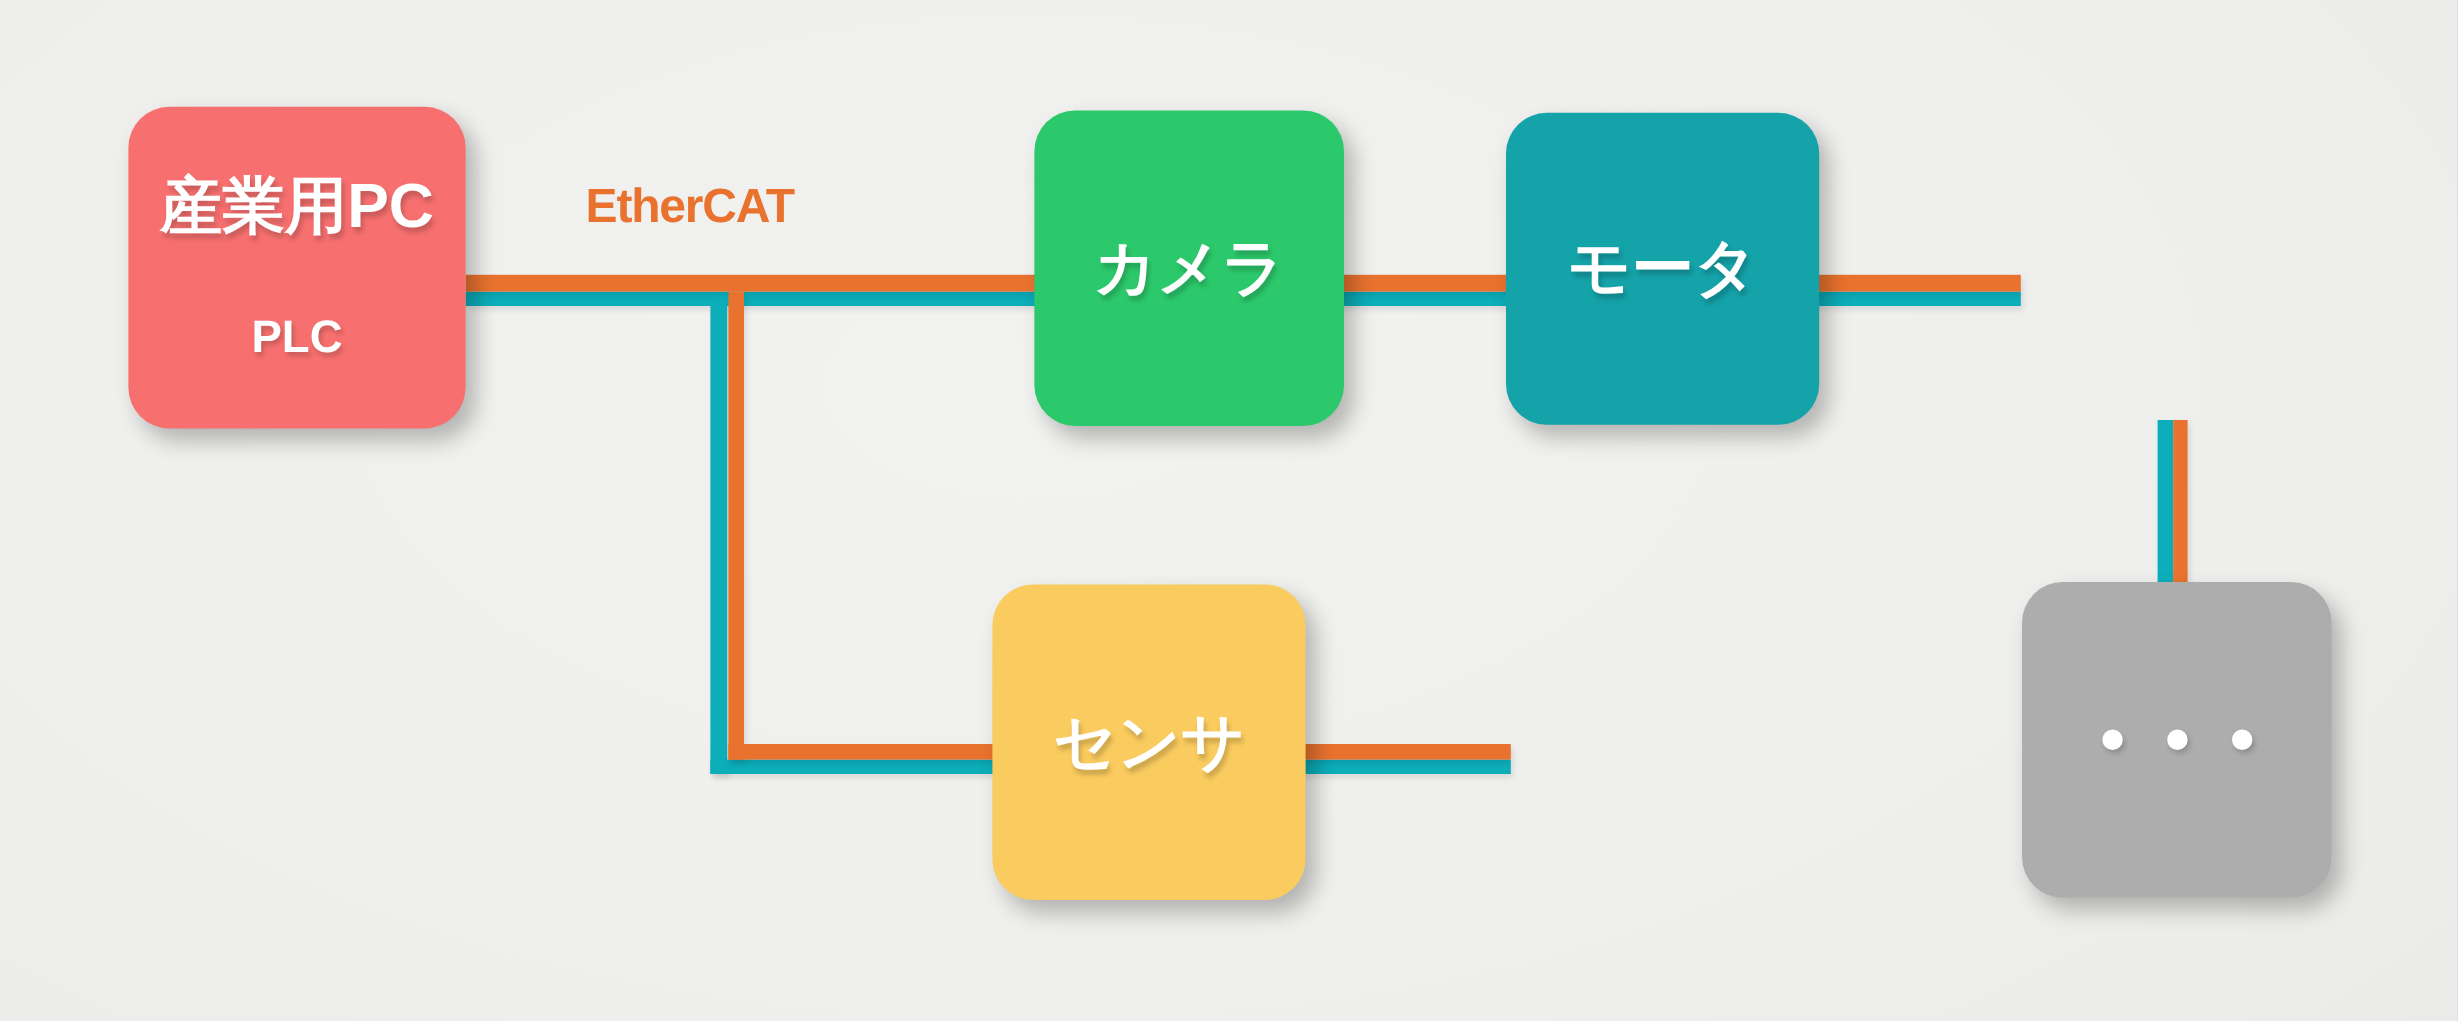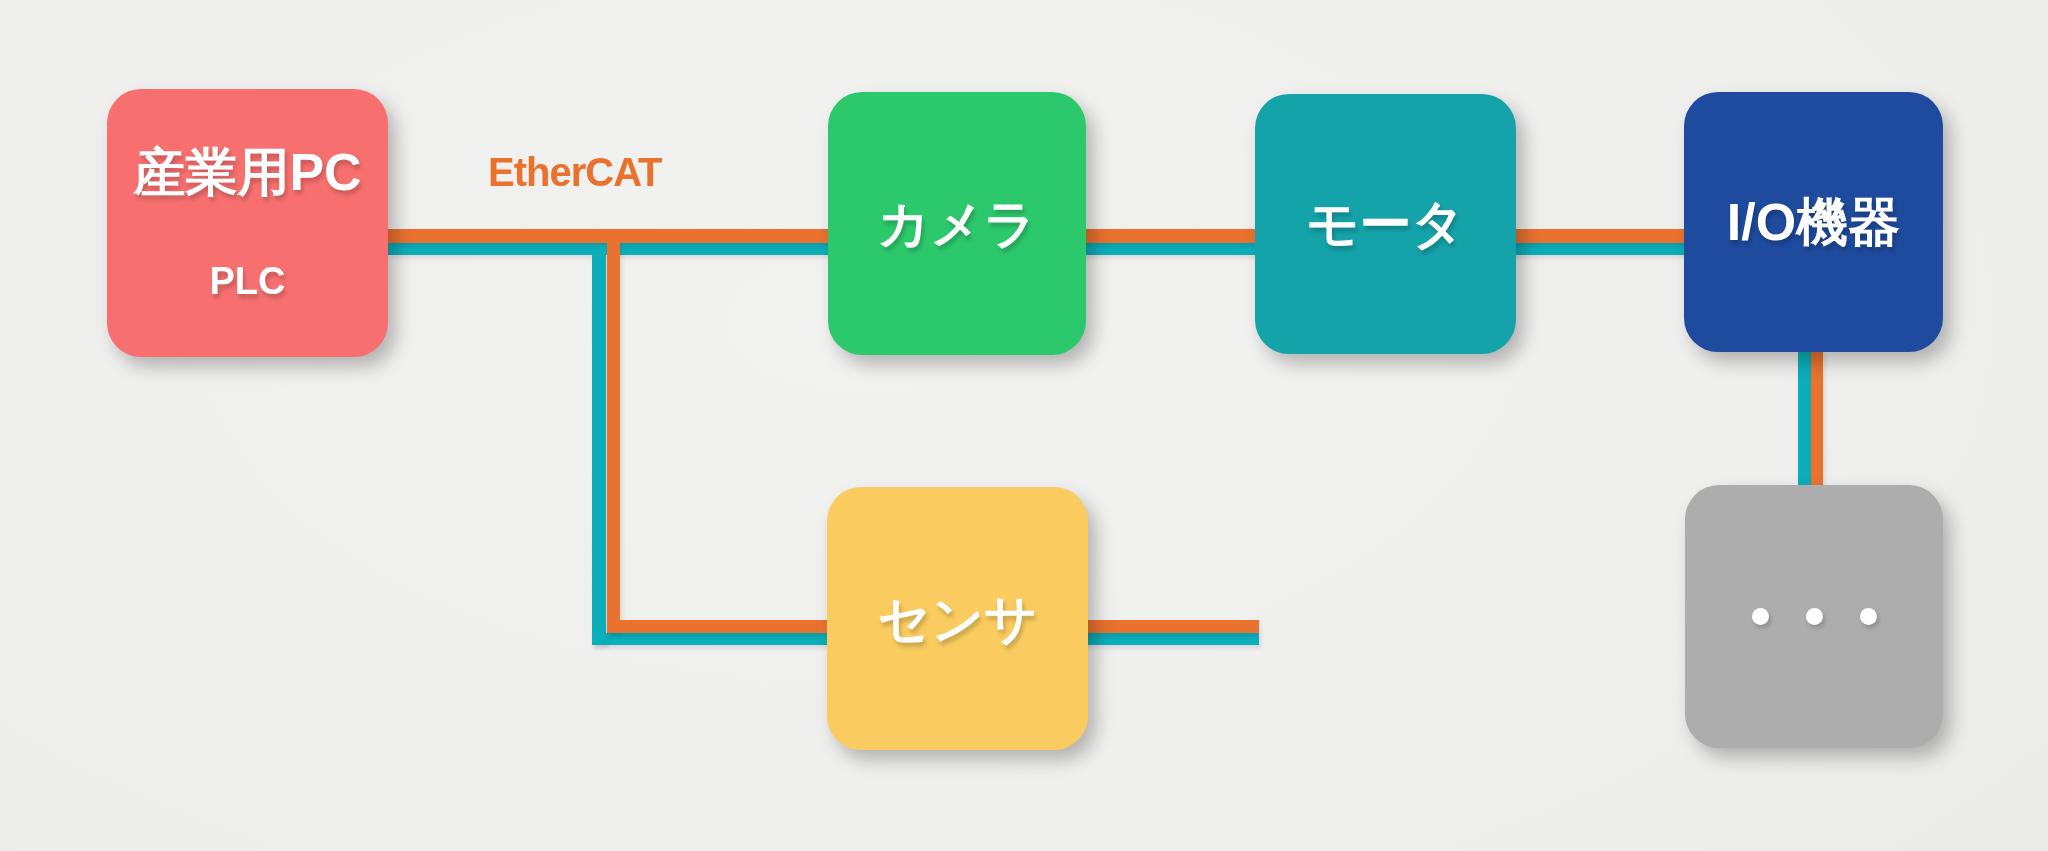--- a/index.html
+++ b/index.html
@@ -62,31 +62,28 @@
   <div class="line l-orange-top" style="background: rgb(233, 114, 47);"></div>
   <div class="line l-orange-vert" style="background: rgb(233, 114, 47);"></div>
   <div class="line l-orange-bottom" style="background: rgb(233, 114, 47);"></div>
   <div class="line l-orange-drop" style="background: rgb(233, 114, 47);"></div>
 
   <div class="node n-controller" style="background: rgb(247, 112, 111);">
     <div class="lbl lbl-1">産業用PC</div>
     <div class="lbl lbl-2">PLC</div>
   </div>
 
-  <div class="node n-camera" style="background: rgb(44, 201, 108);">
+  <div class="node n-camera" style="background: rgb(44, 201, 108); margin-left: 34px;">
     <div class="lbl">カメラ</div>
   </div>
 
   <div class="node n-motor" style="background: rgb(20, 163, 169);">
     <div class="lbl">モータ</div>
   </div>
 
-  <div class="node n-io" style="background: rgb(30, 75, 157);">
-    <div class="lbl">I/O機器</div>
-  </div>
 
   <div class="node n-sensor" style="background: rgb(250, 203, 94);">
     <div class="lbl">センサ</div>
   </div>
 
 
   <div class="node n-more" style="background: rgb(173, 173, 173);">
     <div class="dots">
       <span class="dot" style="background: rgb(255, 255, 255);"></span>
       <span class="dot" style="background: rgb(255, 255, 255);"></span>

